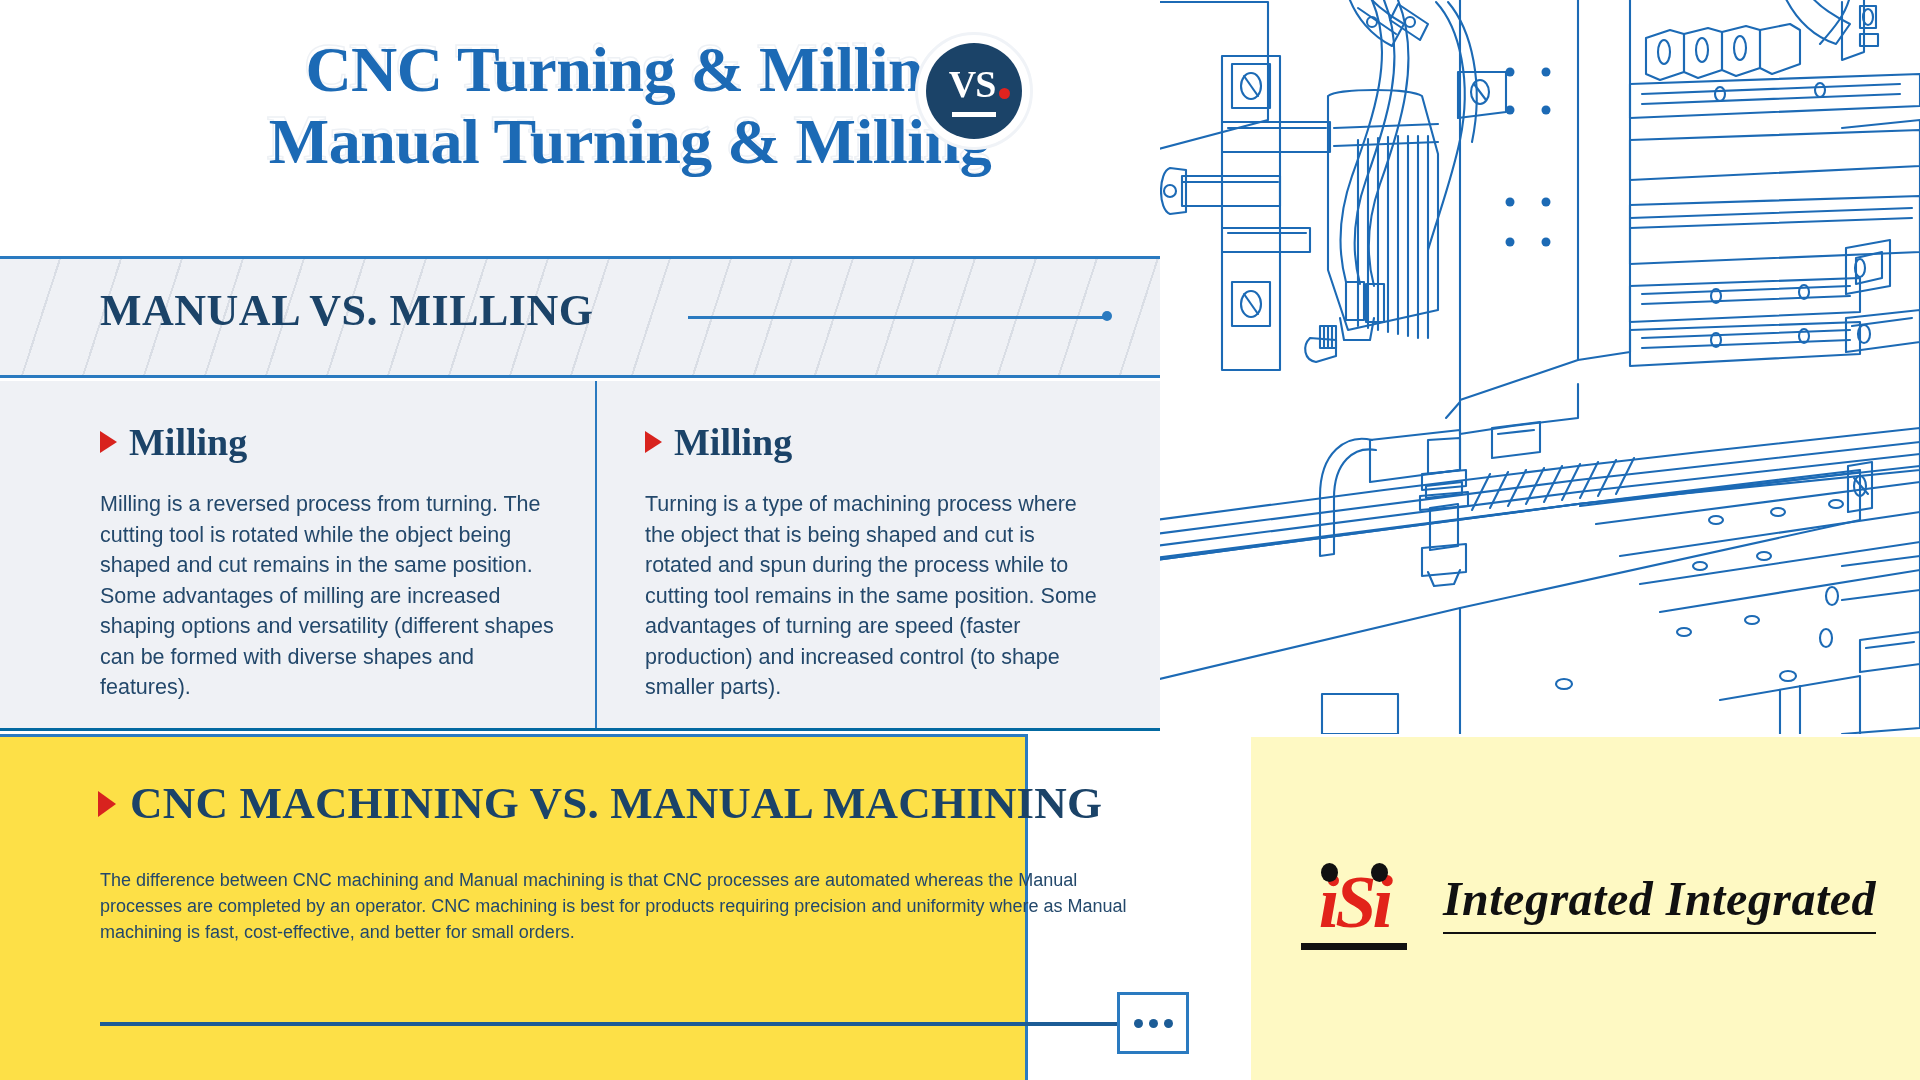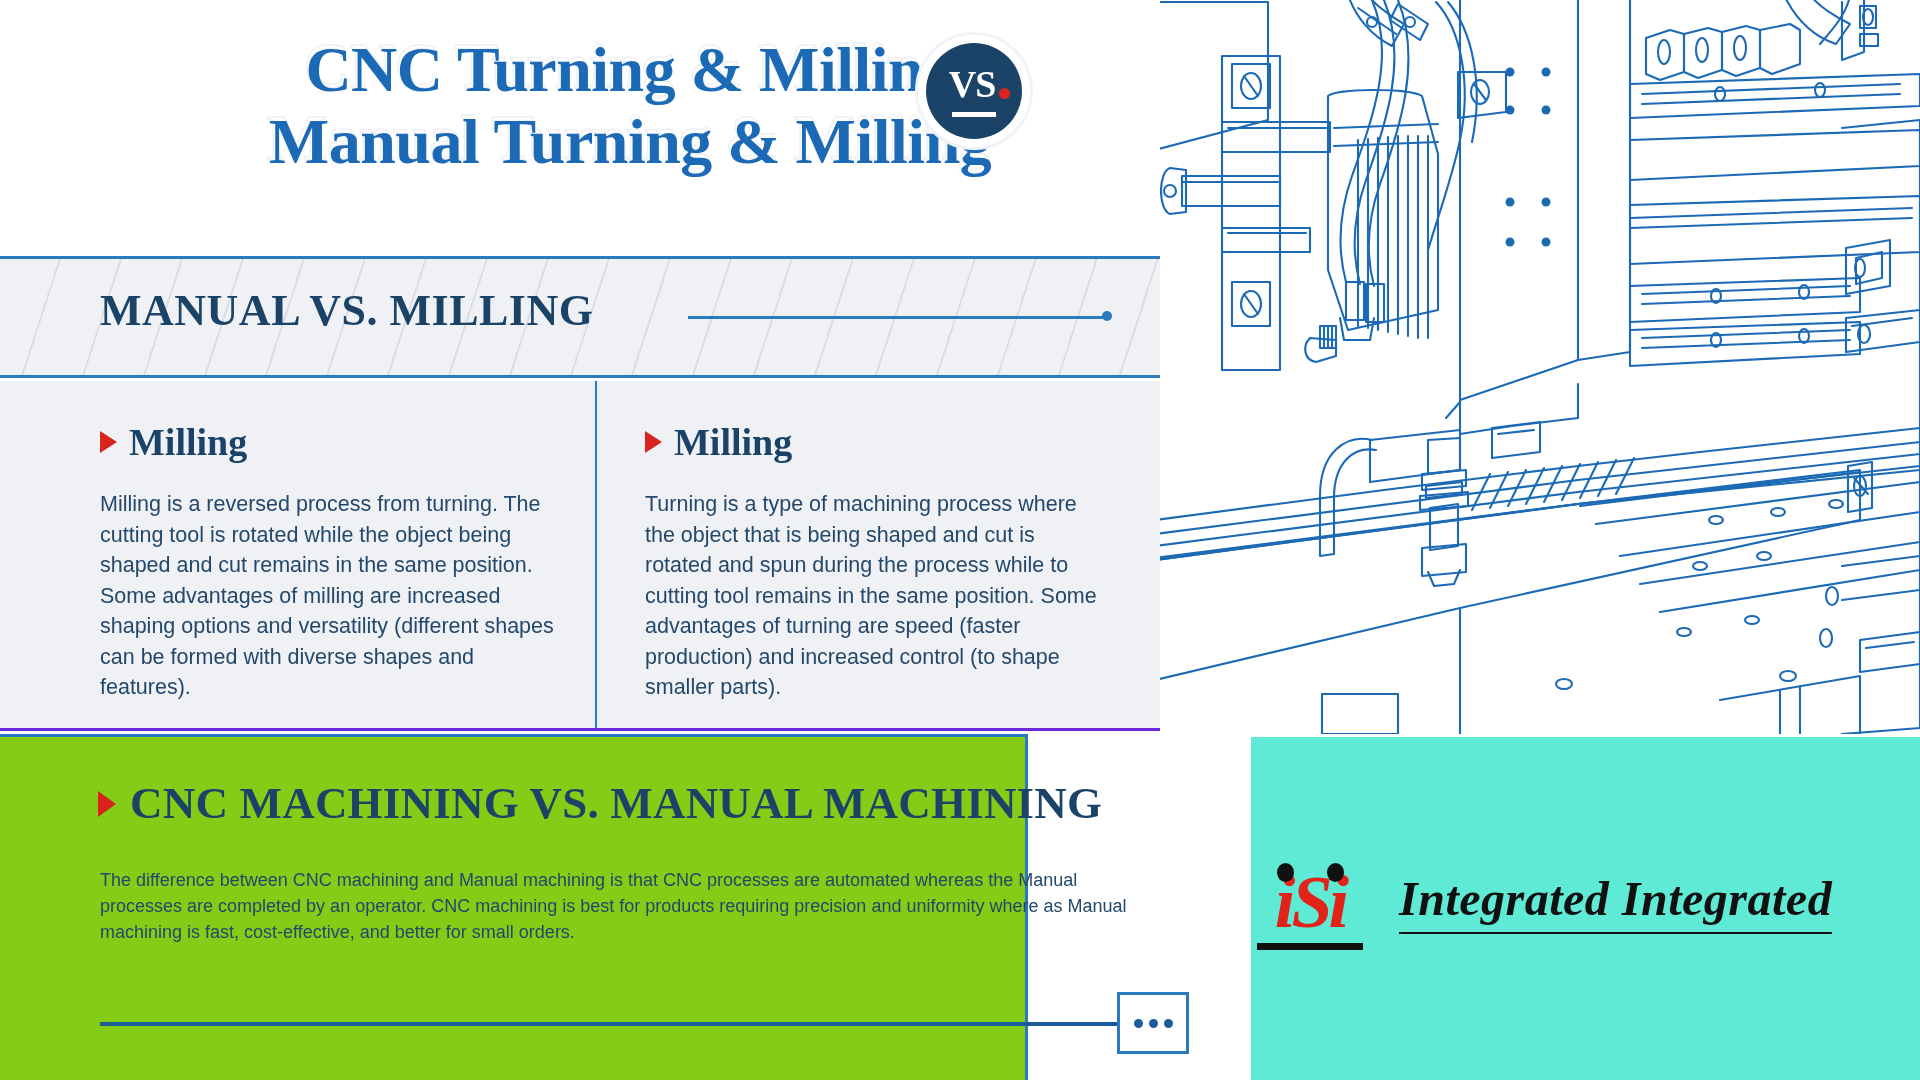--- a/index.html
+++ b/index.html
@@ -154,21 +154,21 @@
     background:#2A7AC0;
     z-index:2;
   }
 
   
   .compare {
     position:absolute;
     left:0; top:381px;
     width:1160px; height:350px;
     background:#eff1f5;
-    border-bottom:3px solid #6d28d9;
+    border-bottom:3px solid #0369a1;
     display:flex;
   }
   .compare-col {
     flex:1;
     padding:42px 40px 0 100px;
     position:relative;
   }
   .compare-col.right {
     padding-left:48px;
     padding-right:60px;
@@ -200,21 +200,21 @@
     line-height:1.42;
     color:#23486B;
     max-width:455px;
   }
 
   
   .bottom-panel {
     position:absolute;
     left:0; top:734px;
     width:1028px; height:346px;
-    background:#84cc16;
+    background:#fde047;
     border-top:3px solid #2A7AC0;
     border-right:3px solid #2A7AC0;
   }
   .bottom-head {
     display:flex;
     align-items:center;
     gap:14px;
     position:absolute;
     left:98px; top:44px;
   }
@@ -273,23 +273,24 @@
     width:760px; height:734px;
     background:#ffffff;
     overflow:hidden;
   }
   .illus-frame svg { display:block; }
 
   .logo-area {
     position:absolute;
     left:1251px; top:737px;
     width:669px; height:343px;
-    background:#5eead4;
+    background:#fef9c3;
     display:flex;
     align-items:center;
+    justify-content:center;
   }
   .logo-row {
     display:flex;
     align-items:flex-end;
     gap:30px;
   }
   .logo-mark {
     position:relative;
     width:118px;
     text-align:center;

